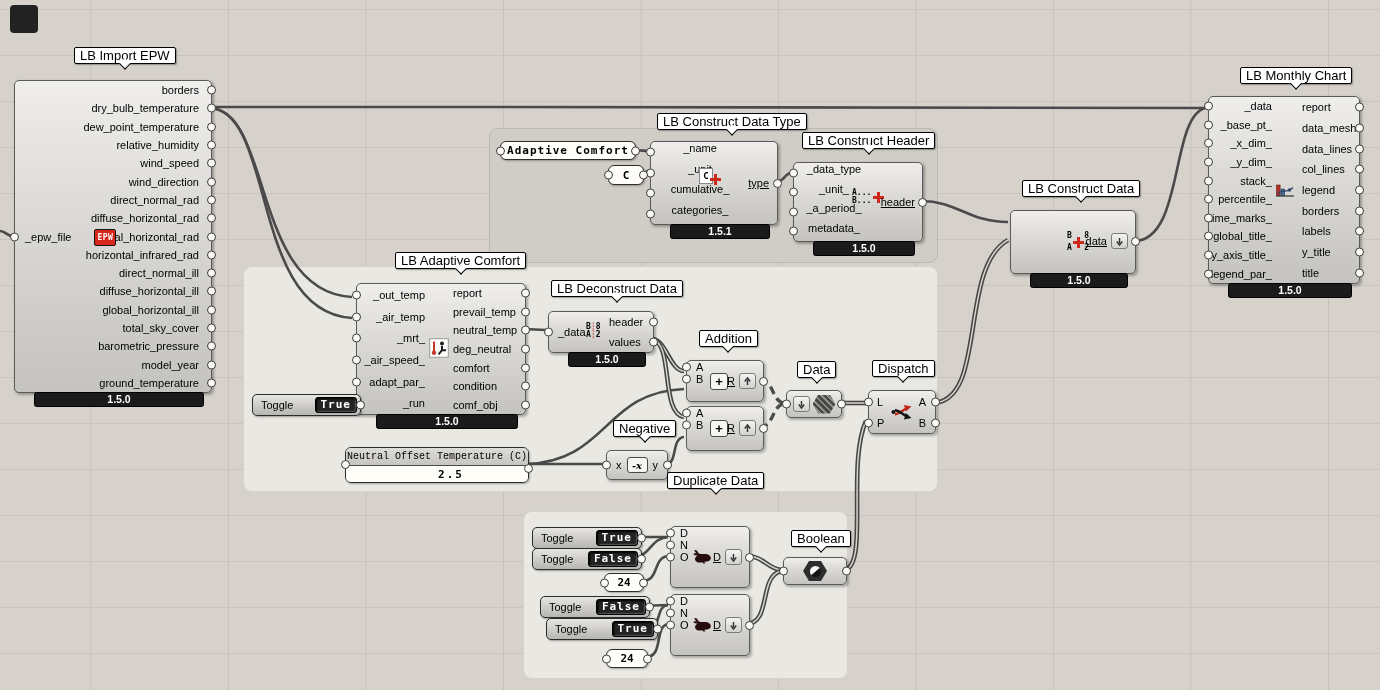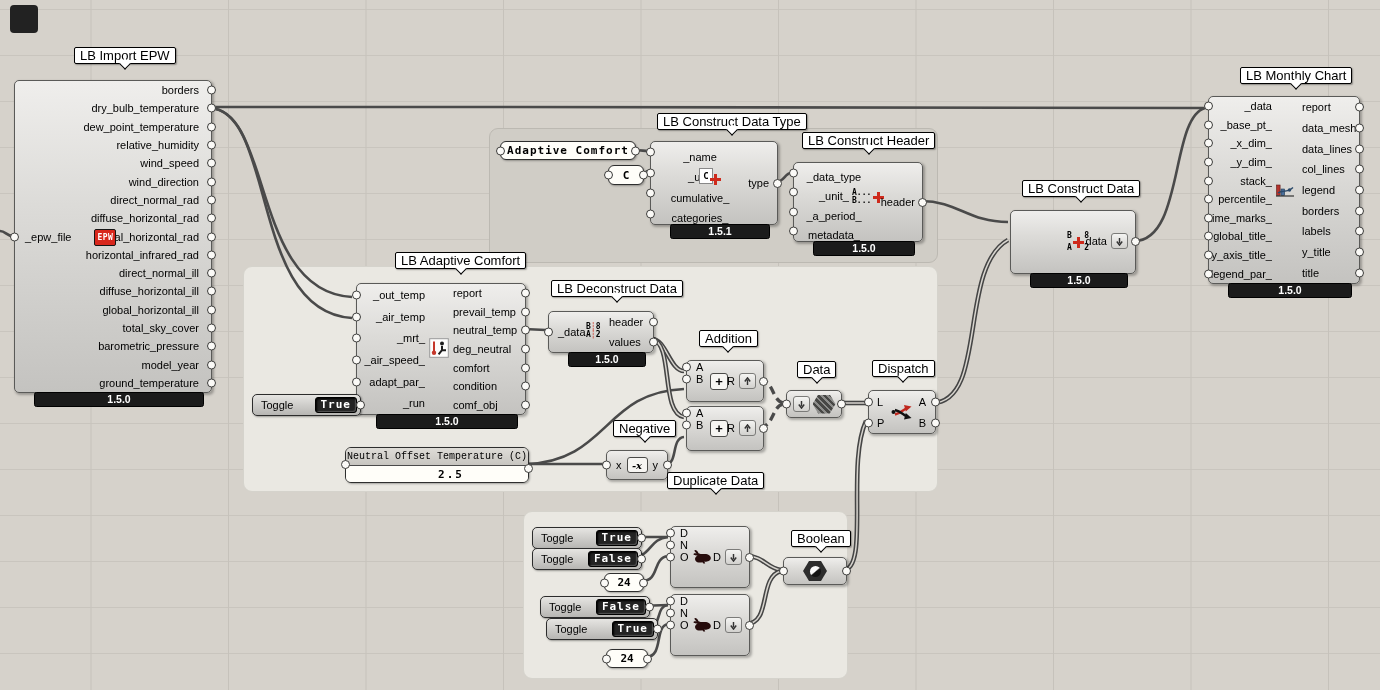--- a/index.html
+++ b/index.html
@@ -25,31 +25,31 @@
     position:absolute;z-index:3;border:1.4px solid #5a5a58;border-radius:5px;
     background:linear-gradient(180deg,#efeeec 0%,#dcdbd8 40%,#c4c3c0 100%);
     box-shadow:1.5px 1.5px 2.5px rgba(0,0,0,.28);font-size:11px;
   }
   .rows{display:flex;flex-direction:column;height:100%;}
   .orow{flex:1;position:relative;display:flex;align-items:center;justify-content:flex-end;padding-right:12px;}
   .cols{display:flex;height:100%;}
   .icol,.ocol{display:flex;flex-direction:column;flex:1;}
   .irow{flex:1;position:relative;display:flex;align-items:center;justify-content:flex-end;padding-right:16px;}
   .orow2{flex:1;position:relative;display:flex;align-items:center;padding-left:12px;}
-  .crow{flex:1;position:relative;display:flex;align-items:flex-end;justify-content:center;padding-right:28px;}
+  .crow{flex:1;position:relative;display:flex;align-items:flex-start;justify-content:center;padding-right:28px;}
   .lrow{flex:1;position:relative;display:flex;align-items:center;padding-left:9px;}
   .rrow{flex:1;position:relative;display:flex;align-items:center;justify-content:flex-end;padding-right:9px;}
   .port{width:7px;height:7px;border:1.6px solid #3d3d3b;background:#fbfaf7;border-radius:50%;
         position:absolute;top:50%;transform:translateY(-50%);}
   .port.in{left:-5px;} .port.out{right:-5px;}
   .port.abs{transform:none;}
   .ver{position:absolute;left:7px;right:7px;bottom:-15px;height:13px;background:#1b1b1b;color:#fff;
        text-align:center;font-weight:bold;font-size:10.5px;line-height:13px;border-radius:2.5px;
        border:1px solid #000;margin-left:12px;}
-  .absrow{position:absolute;display:flex;align-items:center;gap:4px;height:18px;z-index:2;}
+  .absrow{position:absolute;display:flex;align-items:center;gap:4px;height:18px;z-index:2;text-decoration:underline;}
   .nameplate{position:absolute;height:15px;line-height:15px;padding:0 5px;background:#fff;
        border:1px solid #000;border-radius:2px;font-size:13px;white-space:nowrap;z-index:6;
        box-shadow:1px 1px 1.5px rgba(0,0,0,.35);}
   .nameplate::after{content:"";position:absolute;left:50%;bottom:-4.5px;width:7px;height:7px;background:#fff;
        border-right:1px solid #000;border-bottom:1px solid #000;transform:translateX(-50%) rotate(45deg);}
   .panel{position:absolute;z-index:3;background:#fffef9;border:1.6px solid #2e2e2e;border-radius:6px;
        display:flex;align-items:center;justify-content:center;
        font:bold 11px "DejaVu Sans Mono",monospace;box-shadow:1px 1px 2px rgba(0,0,0,.3);}
   .toggle{position:absolute;z-index:3;height:20px;display:flex;align-items:center;justify-content:space-between;
        border:1.6px solid #2c2c2c;border-radius:5px;background:linear-gradient(#e6e5e2,#b7b6b3);

